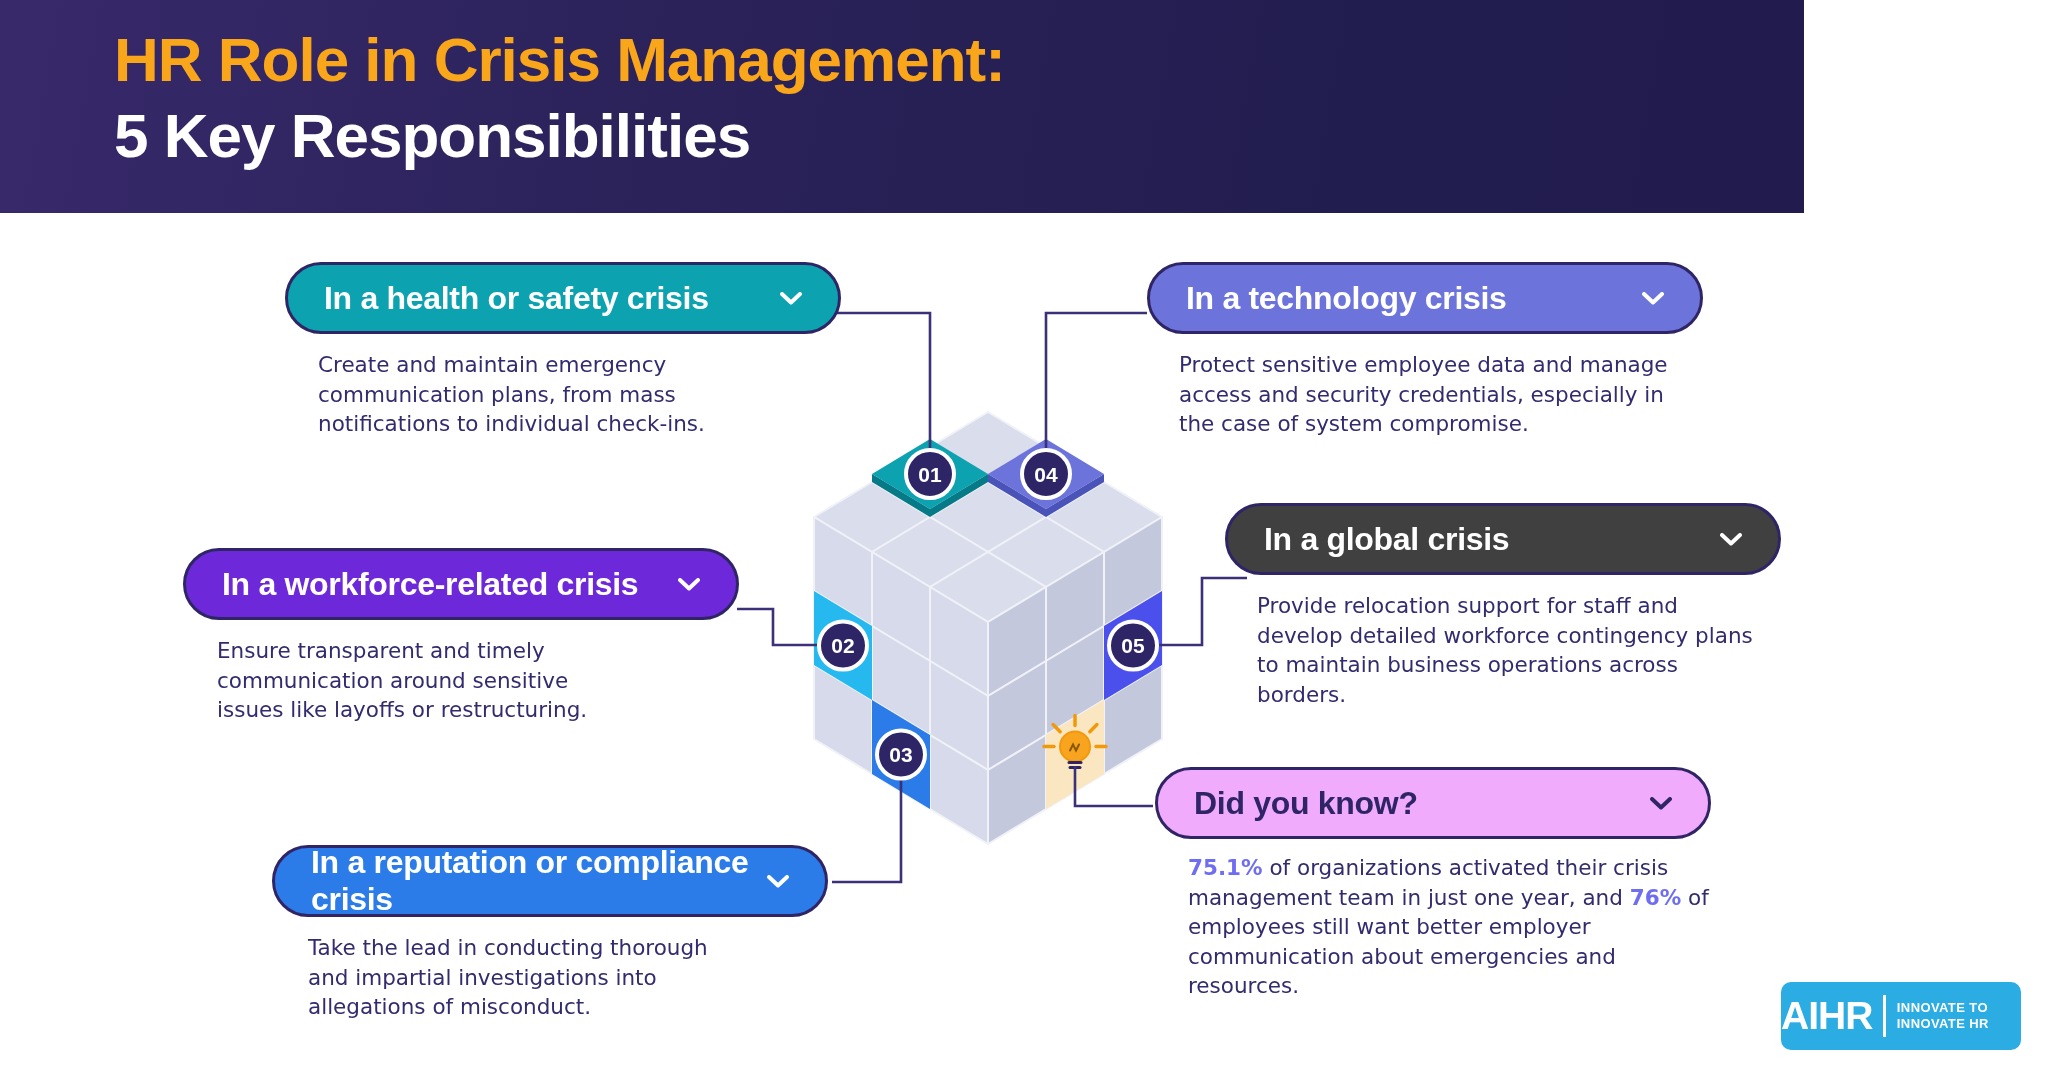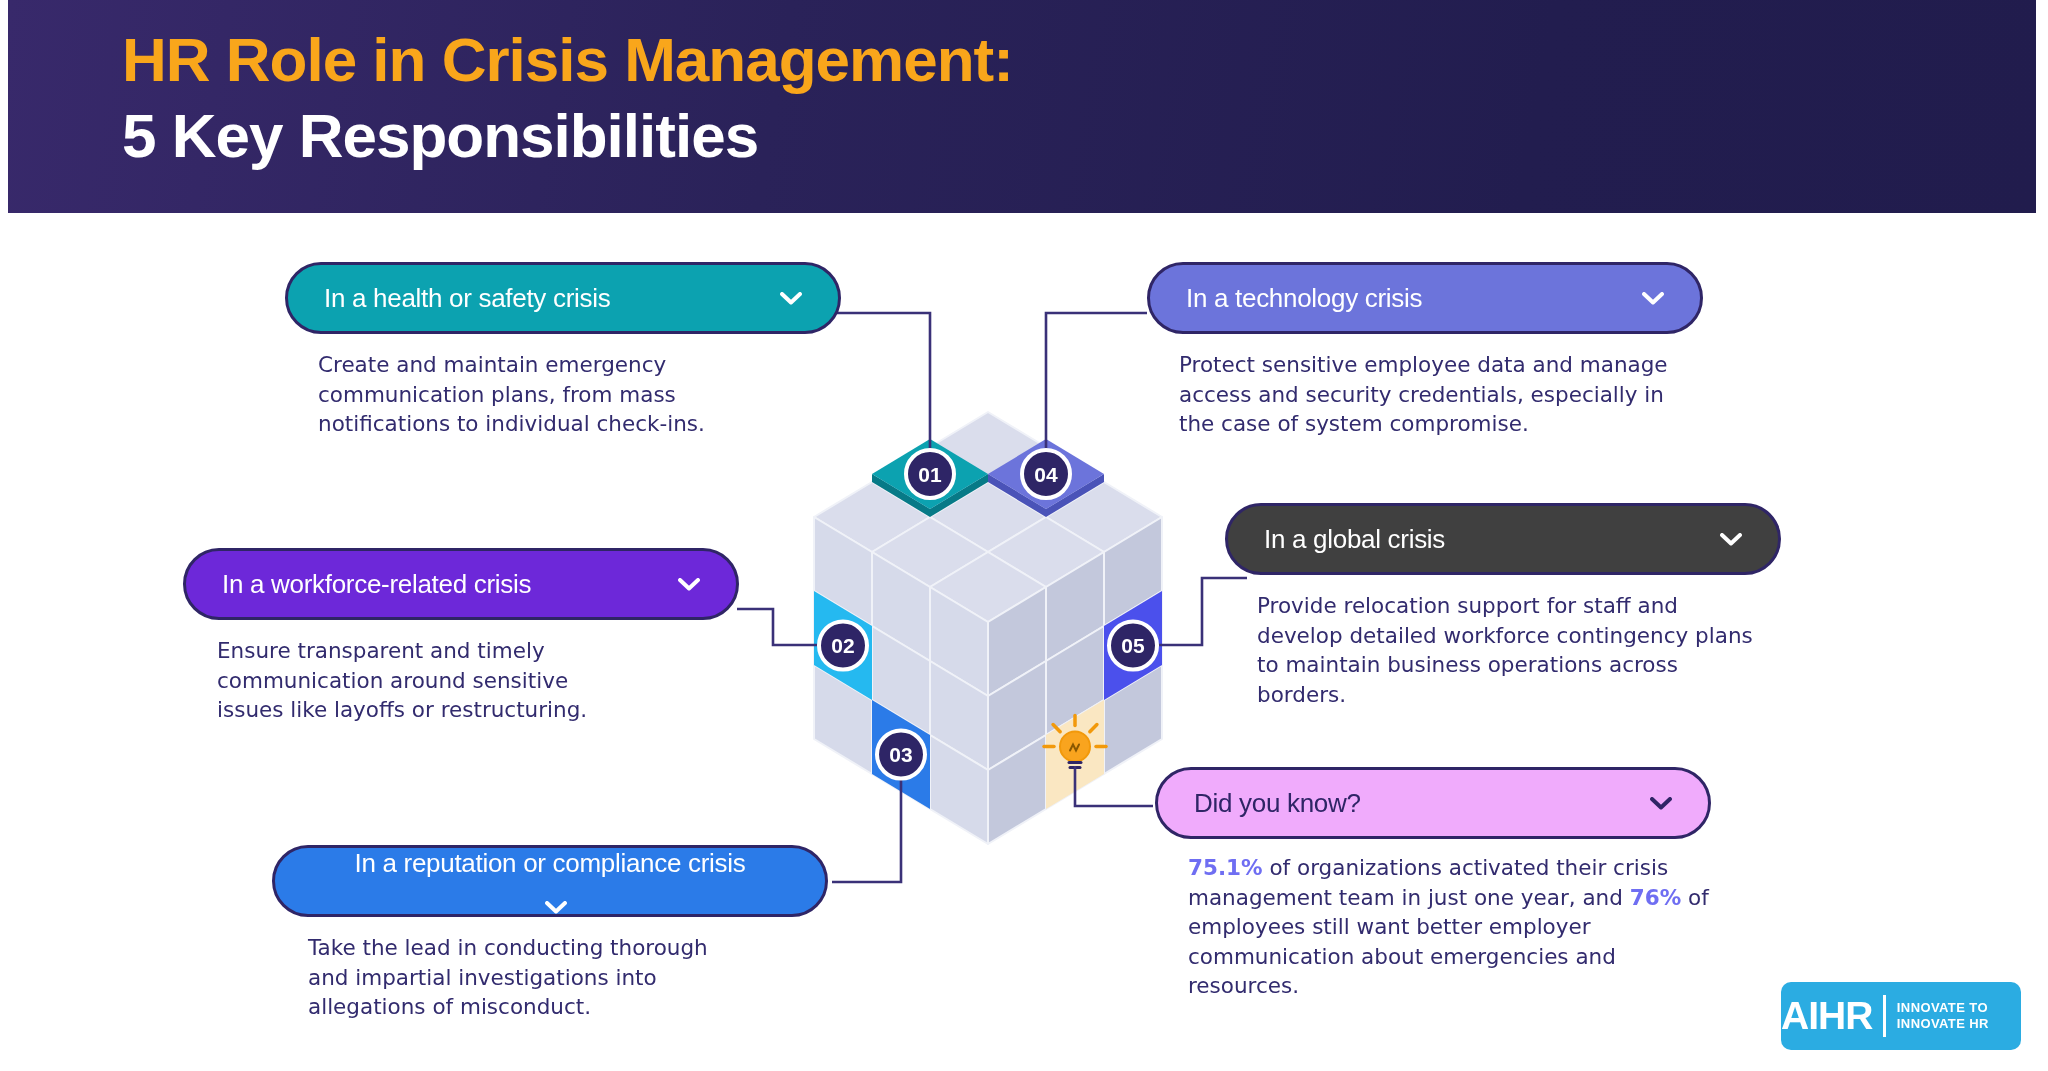--- a/index.html
+++ b/index.html
@@ -5,30 +5,30 @@
   :root{
     --connector:#3A3178; --body-text:#322B6E; --highlight:#6F6EF2;
     --title-accent:#F9A61B; --title-white:#FFFFFF; --pill-border:#2F2566;
     --logo-bg:#2BACE2;
   }
   *{margin:0;padding:0;box-sizing:border-box}
   html,body{width:2048px;height:1071px}
   body{font-family:"Liberation Sans",sans-serif;background:#FFFFFF;position:relative;overflow:hidden}
   .stage{position:absolute;inset:0;width:2048px;height:1071px}
 
-  .header{position:absolute;left:8px;top:0;width:2028px;height:213px;
+  .header{position:absolute;left:0;top:0;width:1804px;height:213px;
     background:linear-gradient(100deg,#38296B 0%,#2A2259 38%,#221D4F 75%,#211C4D 100%);}
   .title{position:absolute;left:114px;top:22px;font-weight:bold;font-size:62px;line-height:76px;letter-spacing:-1px}
   .title .l1{color:var(--title-accent)}
   .title .l2{color:var(--title-white)}
 
   .card{position:absolute}
   .pill{width:556px;height:72px;border:3px solid var(--pill-border);border-radius:40px;
     display:flex;align-items:center;justify-content:space-between;
-    padding:0 36px 0 36px;font-weight:normal;font-size:26px;letter-spacing:-0.3px;cursor:pointer}
+    padding:0 36px 0 36px;font-weight:bold;font-size:32px;letter-spacing:-0.3px;cursor:pointer}
   .pill .chev{flex:0 0 auto;margin-left:12px;display:block}
   .desc{position:absolute;white-space:pre-line;color:var(--body-text);
     font-family:"DejaVu Sans","Liberation Sans",sans-serif;
     font-size:21.5px;line-height:29.5px;font-weight:500}
   .desc .hl{color:var(--highlight);font-weight:bold}
 
   #scene{position:absolute;left:0;top:0;width:2048px;height:1071px;pointer-events:none}
 
   .logo{position:absolute;left:1781px;top:982px;width:240px;height:68px;background:var(--logo-bg);
     border-radius:10px;display:flex;align-items:center;color:#fff}
@@ -131,21 +131,21 @@
       <svg class="chev" width="22" height="13" viewBox="0 0 22 13">
           <polyline points="2,2 11,10.5 20,2" fill="none" stroke="currentColor" stroke-width="4" stroke-linecap="round" stroke-linejoin="round"></polyline>
         </svg>
     </div>
     <div class="desc" style="left:34px;top:88px"><span>Ensure transparent and timely
 communication around sensitive
 issues like layoffs or restructuring.</span></div>
   </div>
 
   <div class="card" style="left:272px;top:845px">
-    <div class="pill" style="background: rgb(43, 123, 232); color: rgb(255, 255, 255); flex-direction: column;">
+    <div class="pill" style="background: rgb(43, 123, 232); color: rgb(255, 255, 255);">
       <span>In a reputation or compliance crisis</span>
       <svg class="chev" width="22" height="13" viewBox="0 0 22 13">
           <polyline points="2,2 11,10.5 20,2" fill="none" stroke="currentColor" stroke-width="4" stroke-linecap="round" stroke-linejoin="round"></polyline>
         </svg>
     </div>
     <div class="desc" style="left:36px;top:88px"><span>Take the lead in conducting thorough
 and impartial investigations into
 allegations of misconduct.</span></div>
   </div>
 

